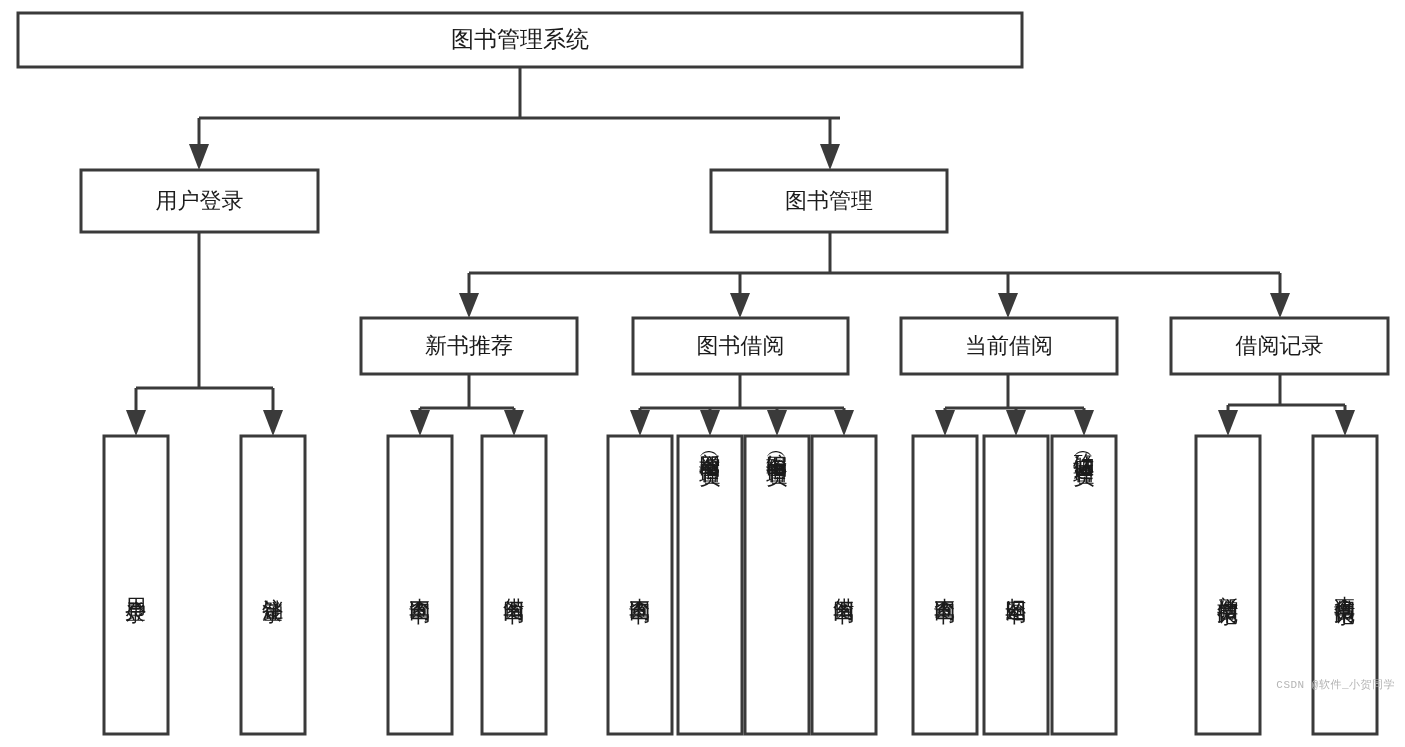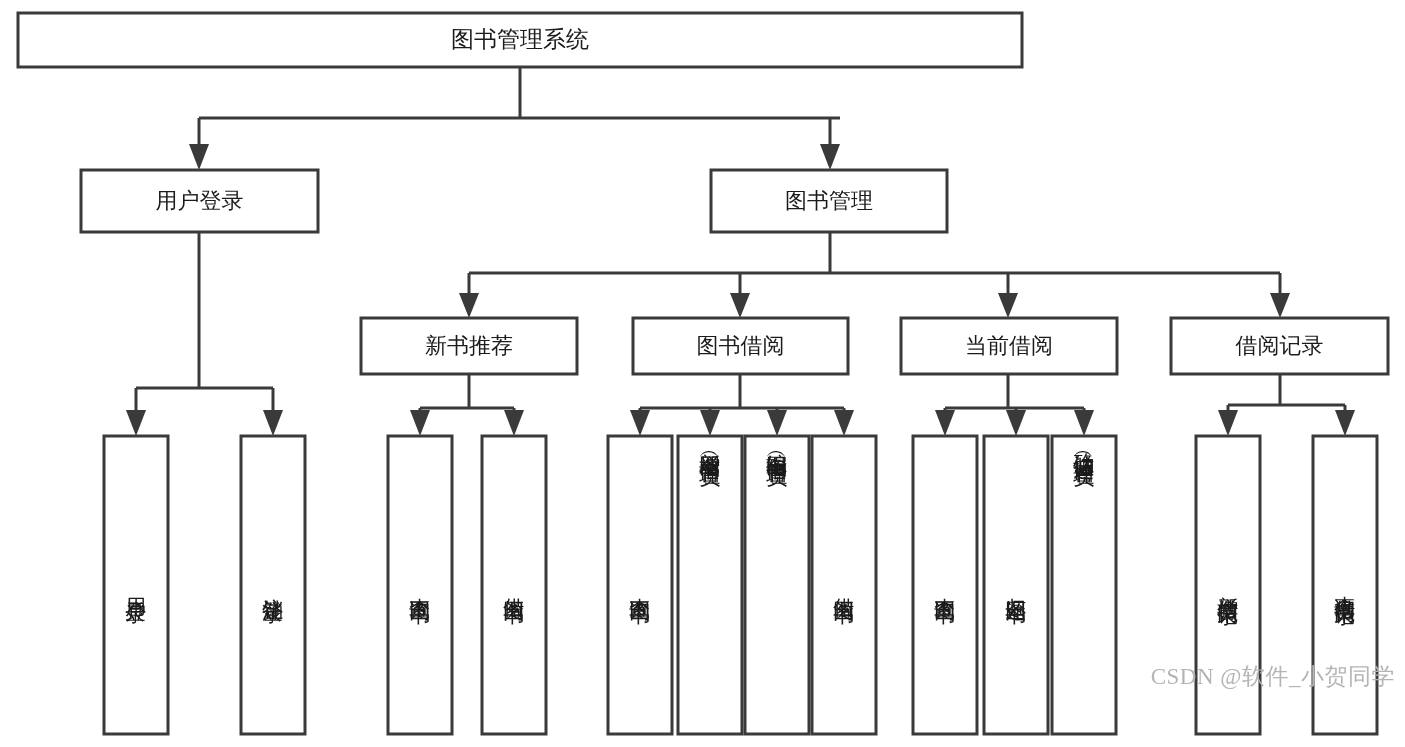--- a/index.html
+++ b/index.html
@@ -70,22 +70,22 @@
     line-height: 1.12;
     color: #1b1b1b;
     letter-spacing: 2px;
     white-space: nowrap;
     text-align: center;
   }
   #watermark {
     position: absolute;
     right: 10px;
     bottom: 6px;
-    font-family: Liberation Serif, serif;
-    font-size: 23px;
+    font-family: Liberation Mono, monospace;
+    font-size: 11px;
     color: #b4b4b4;
     letter-spacing: 0.5px;
     white-space: nowrap;
   }
 </style>
 </head>
 <body>
 
 <div id="diagram-root">
 

